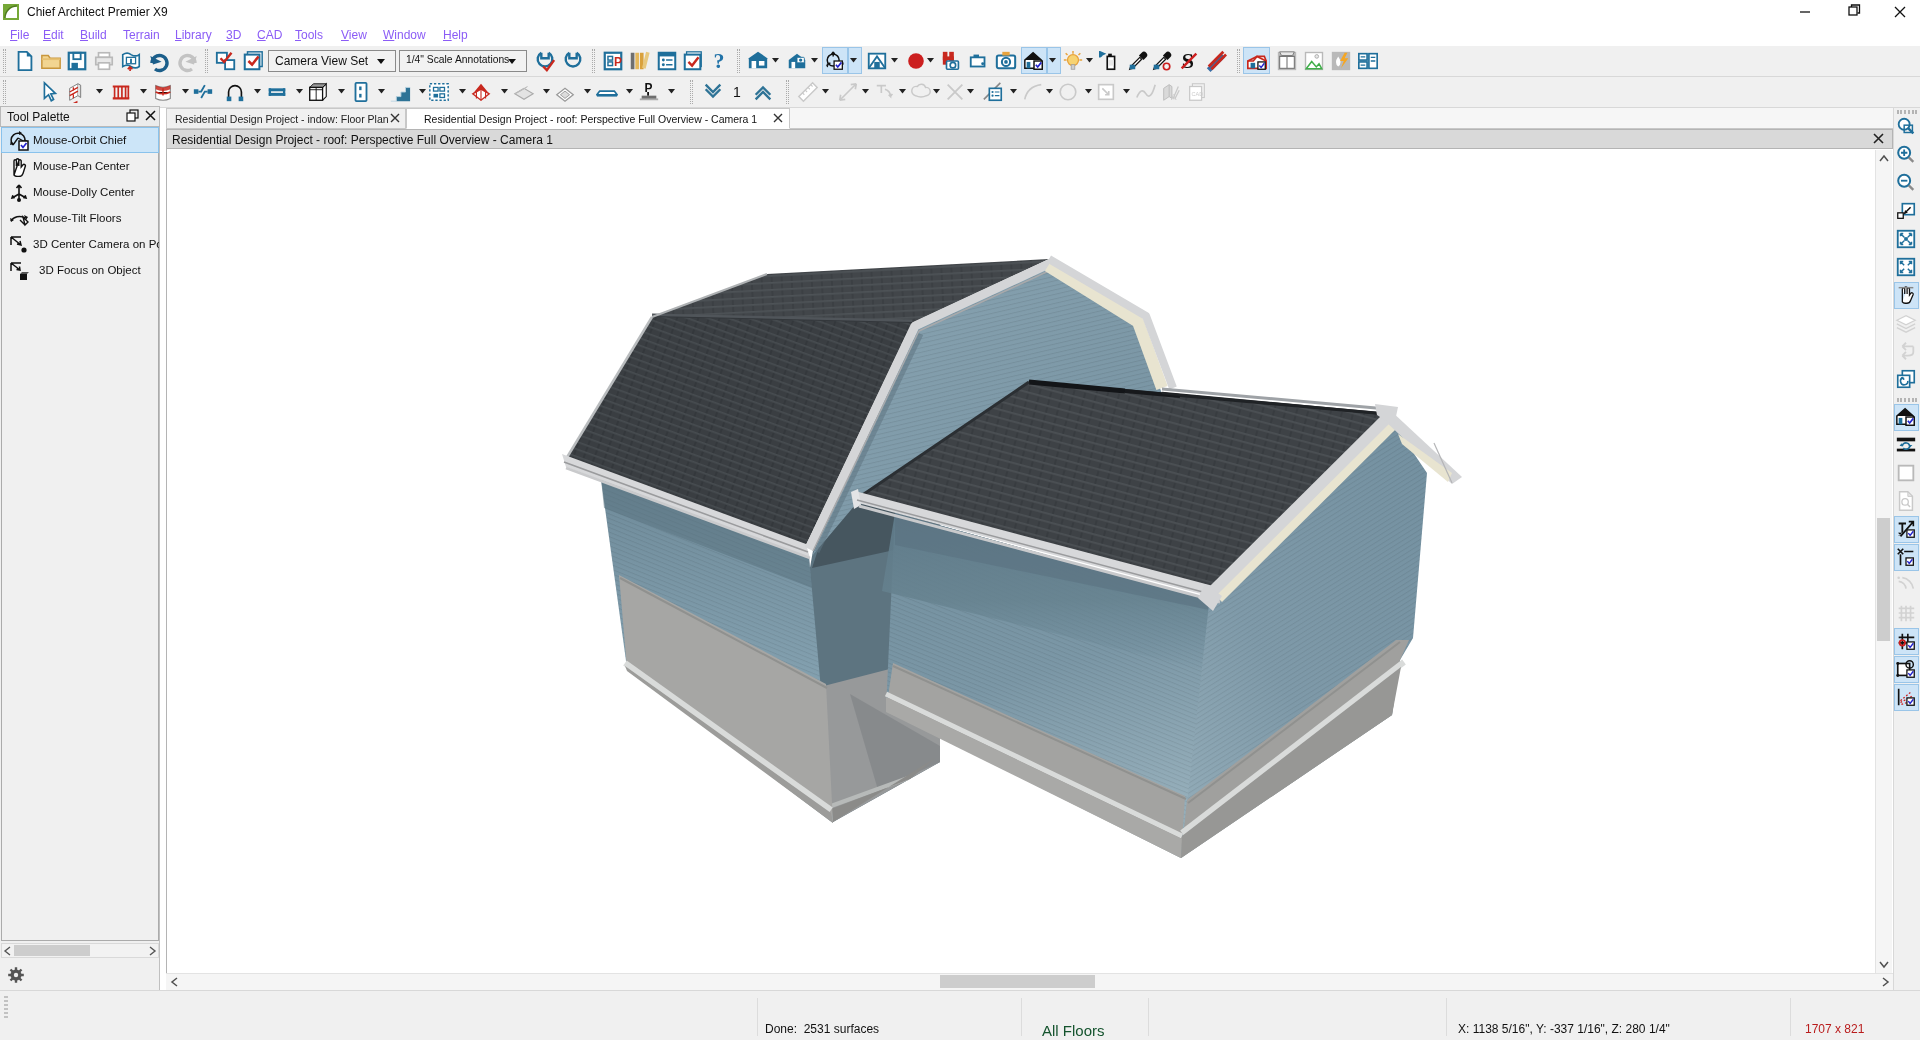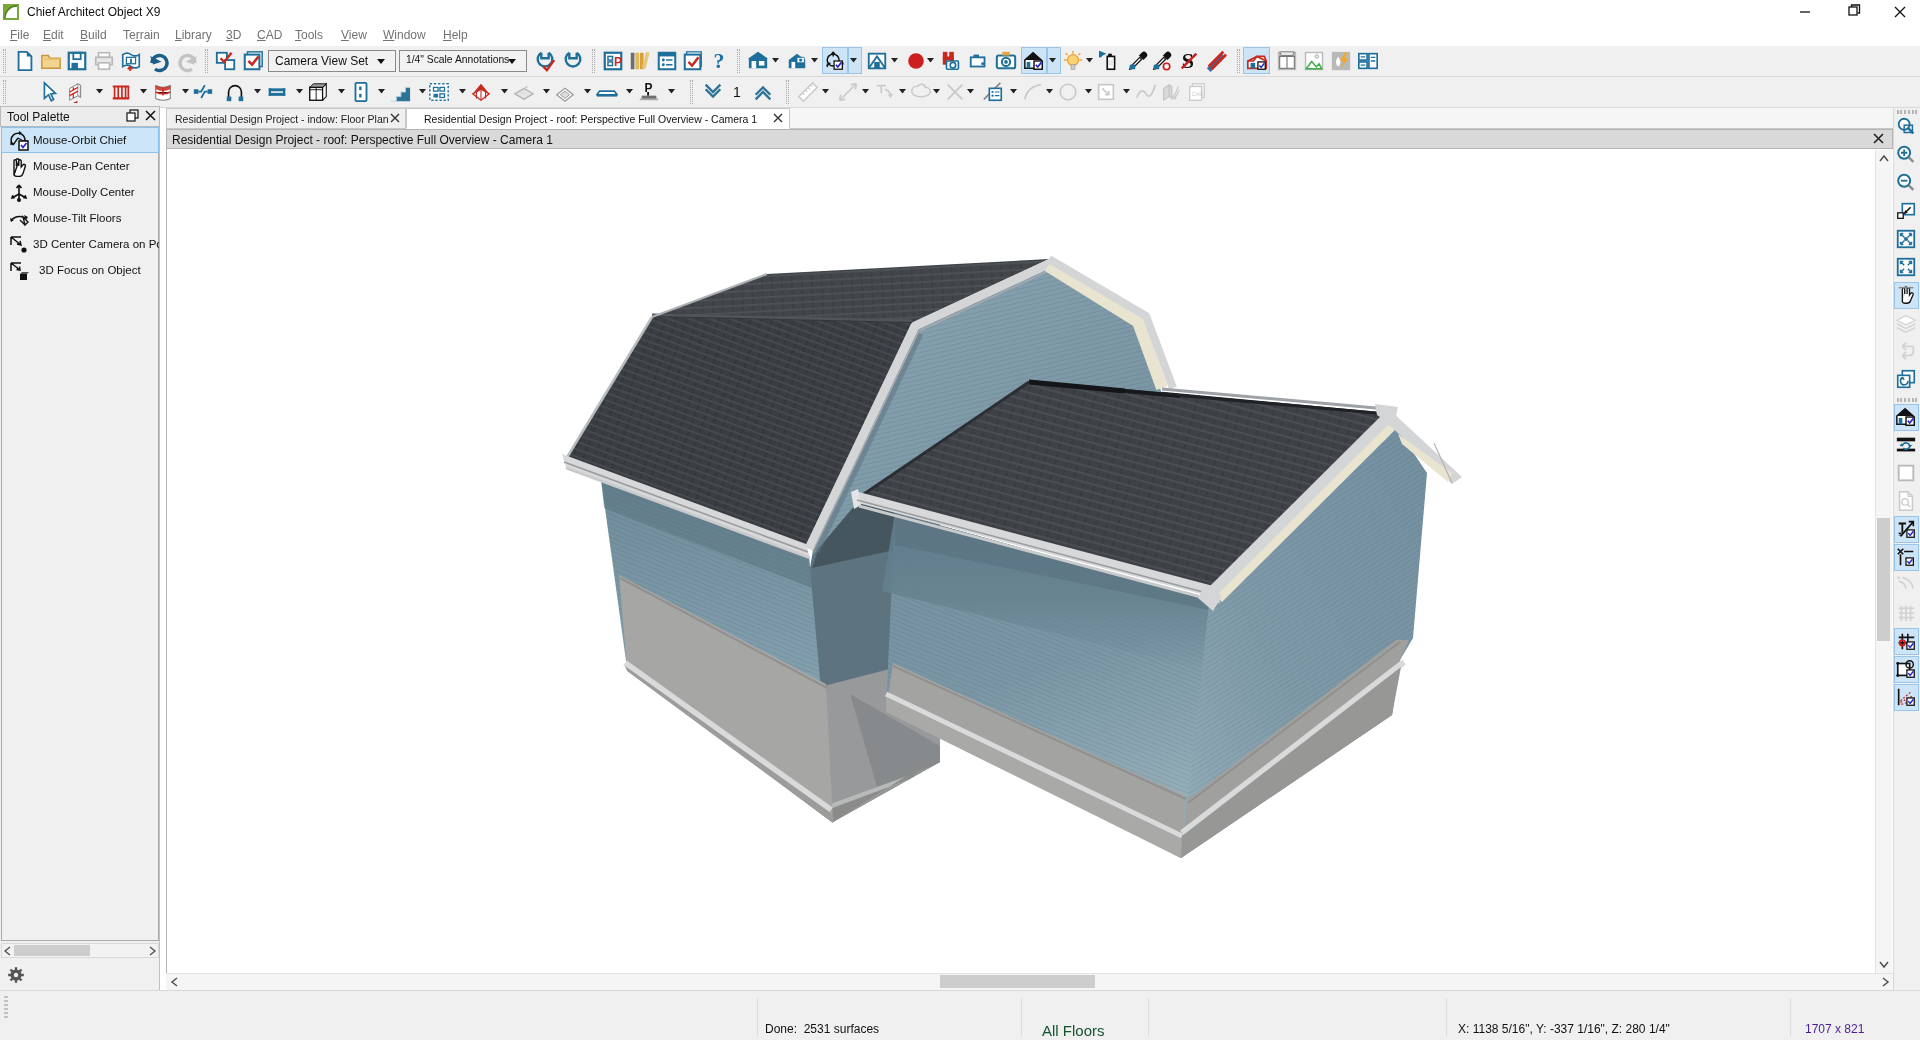--- a/index.html
+++ b/index.html
@@ -1,30 +1,30 @@
 <!DOCTYPE html>
 <html><head><meta charset="utf-8"><style>
 html,body{margin:0;padding:0}
 *{box-sizing:border-box}
 .root{position:relative;width:1920px;height:1040px;background:#fff;font-family:"Liberation Sans",sans-serif;overflow:hidden}
 .abs{position:absolute}
 .tbbg{position:absolute;left:0;width:1920px;background:#f0f0f0;border-bottom:1px solid #d8d8d8}
 .grip{position:absolute;width:3px;border-left:1.5px dotted #ababab;border-right:1.5px dotted #ababab;height:24px}
 .combo{position:absolute;height:22px;background:#f2f2f2;border:1px solid #8a8a8a;font-size:12px;color:#111;padding:3px 0 0 6px;white-space:nowrap;overflow:hidden}
-.menu-item{position:absolute;top:28px;font-size:12px;color:#737373}
+.menu-item{position:absolute;top:28px;font-size:12px;color:#8b5cf6}
 .selbg{position:absolute;background:#cde4f7;border:1px solid #9ac5e8}
 .txt{position:absolute;white-space:nowrap}
 </style></head><body>
 <div class="root">
 <svg style="position:absolute;left:3px;top:4px" width="16" height="16" viewBox="0 0 16 16">
       <rect x="0" y="0" width="16" height="16" fill="#76a837"></rect>
       <path d="M2,14 a12,12 0 0 1 12,-12 v12 z" fill="#fff"></path>
       <path d="M2,14 a12,12 0 0 1 12,-12" fill="none" stroke="#4e7a1e" stroke-width="1.5"></path>
     </svg>
-<div class="txt" style="left:27px;top:5px;font-size:12px;color:#111">Chief Architect Object X9</div>
+<div class="txt" style="left:27px;top:5px;font-size:12px;color:#111">Chief Architect Premier X9</div>
 <svg style="position:absolute;left:1795px;top:2px" width="120" height="20" viewBox="0 0 120 20">
       <path d="M5,10 h10" stroke="#111" stroke-width="1.3"></path>
       <g transform="translate(49,0)">
         <path d="M7.5,5 v-2 h8 v8 h-2" fill="none" stroke="#111" stroke-width="1.3"></path>
         <rect x="5" y="5" width="8" height="8" fill="#fff" stroke="#111" stroke-width="1.3"></rect>
       </g>
       <g transform="translate(95,0)">
         <path d="M5,5 l10,10 M15,5 L5,15" stroke="#111" stroke-width="1.3"></path>
       </g>
     </svg>
@@ -805,14 +805,14 @@
     </svg>
 <div class="abs" style="left:0;top:990px;width:1920px;height:50px;background:#f0f0f0;border-top:1px solid #d8d8d8"></div>
 <div class="abs" style="left:757px;top:998px;width:1px;height:38px;background:#dcdcdc"></div>
 <div class="abs" style="left:1021px;top:998px;width:1px;height:38px;background:#dcdcdc"></div>
 <div class="abs" style="left:1148px;top:998px;width:1px;height:38px;background:#dcdcdc"></div>
 <div class="abs" style="left:1446px;top:998px;width:1px;height:38px;background:#dcdcdc"></div>
 <div class="abs" style="left:1790px;top:998px;width:1px;height:38px;background:#dcdcdc"></div>
 <div class="txt" style="left:765px;top:1022px;font-size:12px;color:#111">Done:&nbsp; 2531 surfaces</div>
 <div class="txt" style="left:1042px;top:1022px;font-size:15px;color:#14532d">All Floors</div>
 <div class="txt" style="left:1458px;top:1022px;font-size:12px;color:#111">X: 1138 5/16", Y: -337 1/16", Z: 280 1/4"</div>
-<div class="txt" style="left:1805px;top:1022px;font-size:12px;color:#4c1d95">1707 x 821</div>
+<div class="txt" style="left:1805px;top:1022px;font-size:12px;color:#b91c1c">1707 x 821</div>
 <div class="abs" style="left:4px;top:996px;width:4px;height:22px;border-left:2px dotted #c2c2c2;border-right:2px dotted #c2c2c2"></div>
 </div>
 </body></html>

